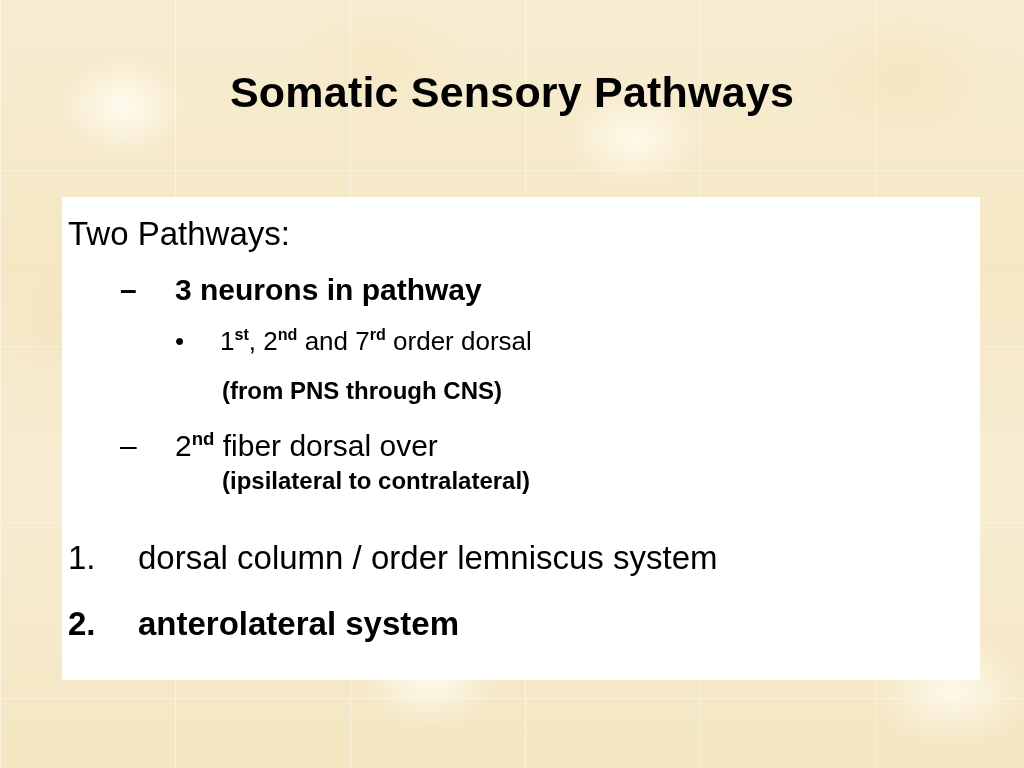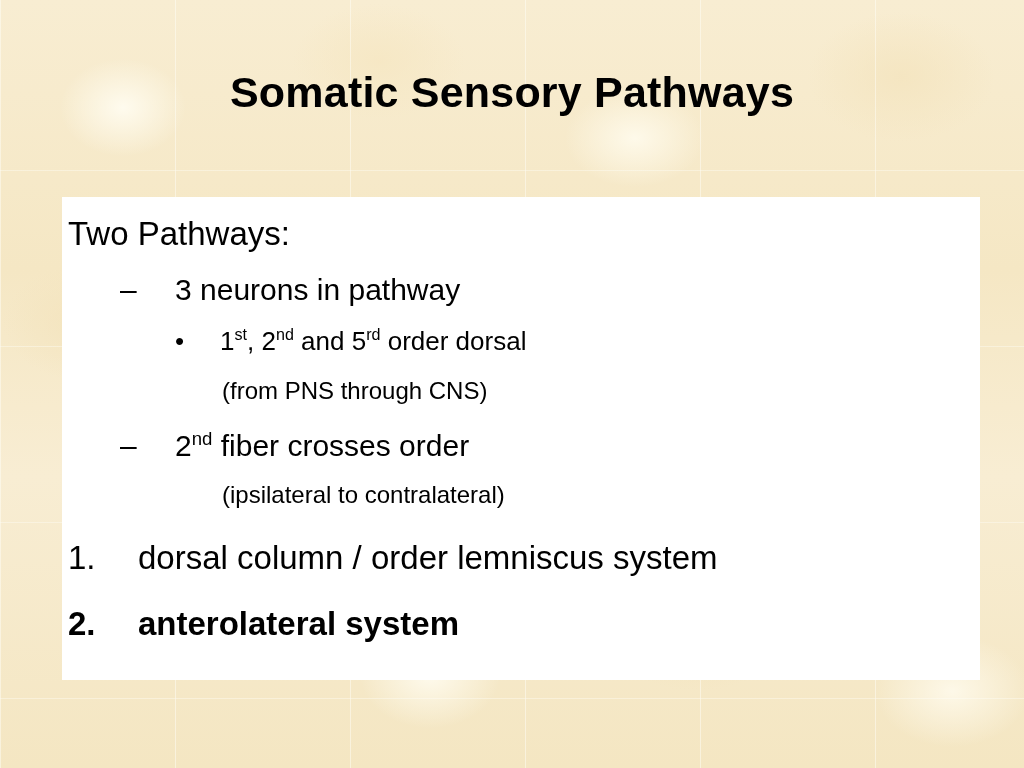--- a/index.html
+++ b/index.html
@@ -121,62 +121,64 @@
   }
   .lvl2 .marker {
     display: inline-block;
     width: 45px;
   }
 
   
   .lvl3 {
     font-size: 24px;
     left: 160px;
+    font-weight: bold;
   }
 
   sup {
     font-size: 0.62em;
     vertical-align: super;
     line-height: 0;
+    font-weight: bold;
   }
 </style>
 </head>
 <body>
 
 <div class="slide">
 
   <div class="slide-bg"></div>
   <div class="slide-seams"></div>
 
   <div class="title">Somatic Sensory Pathways</div>
 
   <div class="content-panel">
     <div class="body-list">
 
       <div class="line lvl0" style="top: 20px;">
         <span>Two Pathways:</span>
       </div>
 
-      <div class="line lvl1" style="top: 78px;">
+      <div class="line lvl1" style="top: 78px; font-weight: bold;">
         <span class="marker">–</span><span>3 neurons in pathway</span>
       </div>
 
       <div class="line lvl2" style="top: 131px;">
-        <span class="marker">•</span><span>1</span><sup>st</sup><span>, 2</span><sup>nd</sup><span> and 5</span><sup>rd</sup><span> order dorsal</span>
+        <span class="marker">•</span><span>1</span><sup>st</sup><span>, 2</span><sup>nd</sup><span> and 7</span><sup>rd</sup><span> order dorsal</span>
       </div>
 
       <div class="line lvl3" style="top: 182px;">
         <span>(from PNS through CNS)</span>
       </div>
 
       <div class="line lvl1" style="top: 234px;">
-        <span class="marker">–</span><span>2</span><sup>nd</sup><span> fiber crosses order</span>
+        <span class="marker">–</span><span>2</span><sup>nd</sup><span> fiber dorsal over</span>
       </div>
 
-      <div class="line lvl3" style="top: 286px;">
+      <div class="line lvl3" style="top: 272px;">
         <span>(ipsilateral to contralateral)</span>
       </div>
 
       <div class="line lvl0" style="top: 344px;">
         <span class="marker">1.</span><span>dorsal column / order lemniscus system</span>
       </div>
 
       <div class="line lvl0" style="top: 410px; font-weight: bold;">
         <span class="marker">2.</span><span>anterolateral system</span>
       </div>

